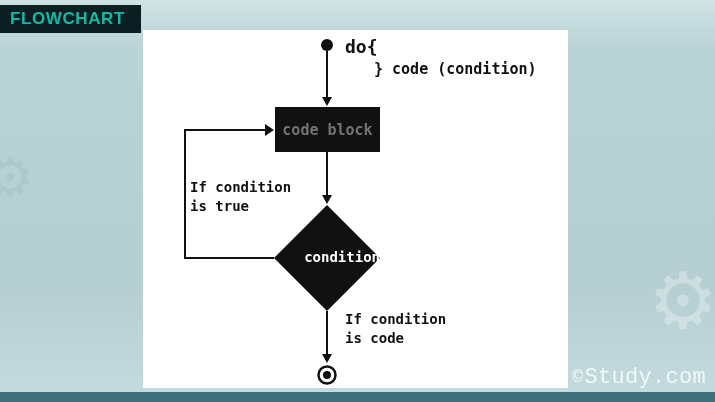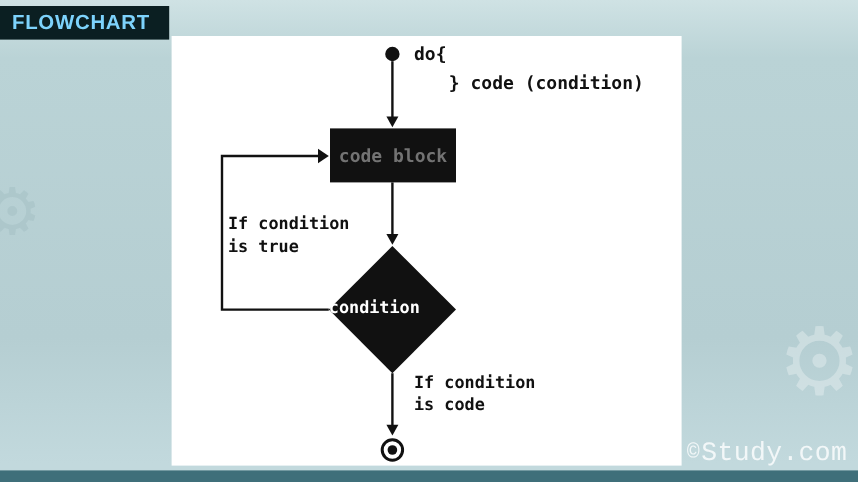--- a/index.html
+++ b/index.html
@@ -14,21 +14,21 @@
     position:absolute;
     color:rgba(255,255,255,0.30);
     user-select:none;
     line-height:1;
   }
   .gear1{font-size:78px;left:648px;top:262px;}
   .gear2{font-size:54px;left:-14px;top:150px;color:rgba(130,160,165,0.18);}
   .header{
     position:absolute;left:0;top:5px;
     background:#0b1f22;
-    color:#7dd3fc;
+    color:#14b8a6;
     font-size:17px;font-weight:bold;
     letter-spacing:0.6px;
     padding:4px 16px 4px 10px;
   }
   .panel{
     position:absolute;
     left:143px;top:30px;
     width:425px;height:358px;
     background:#ffffff;
   }
@@ -36,42 +36,42 @@
     position:absolute;left:0;top:0;width:715px;height:402px;
     pointer-events:none;
   }
   .mono{
     font-family:"DejaVu Sans Mono", monospace;
     font-weight:bold;
     color:#111111;
   }
   .do-label{
     position:absolute;left:345px;top:36px;
-    font-size:15px;
+    font-size:18px;
   }
   .code-snippet{
     position:absolute;left:374px;top:60px;
     font-size:15px;line-height:19px;
     white-space:nowrap;
   }
   .process{
     position:absolute;left:275px;top:107px;
     width:105px;height:45px;
     background:#111111;color:#737373;
     display:flex;align-items:center;justify-content:center;
     font-size:15px;
   }
   .true-label{
     position:absolute;left:190px;top:178px;
     font-size:14px;line-height:19px;
     white-space:nowrap;
   }
   .decision-text{
     position:absolute;left:274px;top:249px;
-    width:106px;text-align:left;
+    width:106px;text-align:right;
     color:#ffffff;font-size:14px;
   }
   .false-label{
     position:absolute;left:345px;top:310px;
     font-size:14px;line-height:19px;
     white-space:nowrap;
   }
   .watermark{
     position:absolute;right:9px;bottom:12px;
     color:#f2f7f8;

